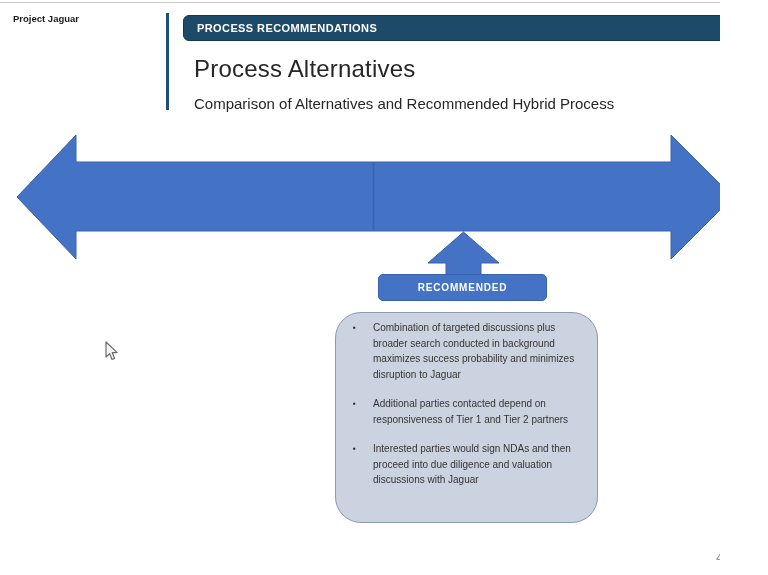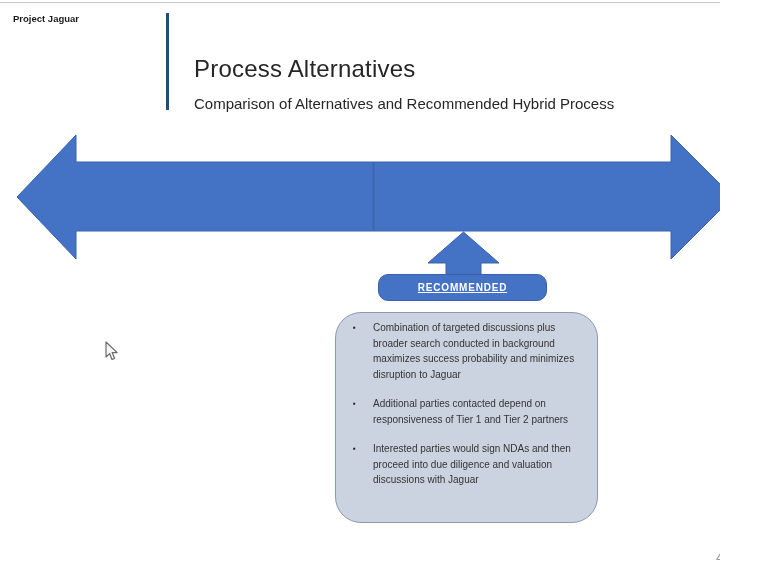--- a/index.html
+++ b/index.html
@@ -37,24 +37,24 @@
   .slide-subtitle{
     position:absolute;left:194px;top:95px;
     font-size:15px;color:#262626;
   }
   .shape-layer{
     position:absolute;left:0;top:0;width:768px;height:575px;
     pointer-events:none;
   }
   .recommended-badge{
     position:absolute;left:378px;top:274px;width:169px;height:27px;
-    background:#4472c4;border:1.5px solid #3a62ab;border-radius:10px;
+    background:#4472c4;border:1.5px solid #3a62ab;border-radius:5px;
     box-sizing:border-box;
     display:flex;align-items:center;justify-content:center;
-    color:#ffffff;font-size:10px;font-weight:bold;letter-spacing:0.8px;text-decoration:underline;
+    color:#ffffff;font-size:10px;font-weight:bold;letter-spacing:0.8px;
   }
   .callout-box{
     position:absolute;left:335px;top:312px;width:263px;height:211px;
     background:#ccd3e0;border:1.5px solid #8b99b3;border-radius:26px;
     box-sizing:border-box;
     padding:7px 0 0 0;
   }
   .callout-list{
     list-style:none;margin:0;padding:0;
   }
@@ -85,20 +85,23 @@
 <body>
 
 <div class="slide">
 
   <div class="top-hairline"></div>
 
   <div class="project-label">Project Jaguar</div>
 
   <div class="header-rule"></div>
 
+  <div class="section-banner">
+    <span>PROCESS RECOMMENDATIONS</span>
+  </div>
 
   <div class="slide-title">Process Alternatives</div>
 
   <div class="slide-subtitle">Comparison of Alternatives and Recommended Hybrid Process</div>
 
   <svg class="shape-layer" viewBox="0 0 768 575" xmlns="http://www.w3.org/2000/svg">
 
     <polygon points="17,197 76,135 76,162 671,162 671,135 733,197 671,259 671,231 76,231 76,259" fill="#4472c4" stroke="#3a62ab" stroke-width="1"></polygon>
 
     <line x1="373.5" y1="162" x2="373.5" y2="231" stroke="#3c63ae" stroke-width="1.6"></line>

